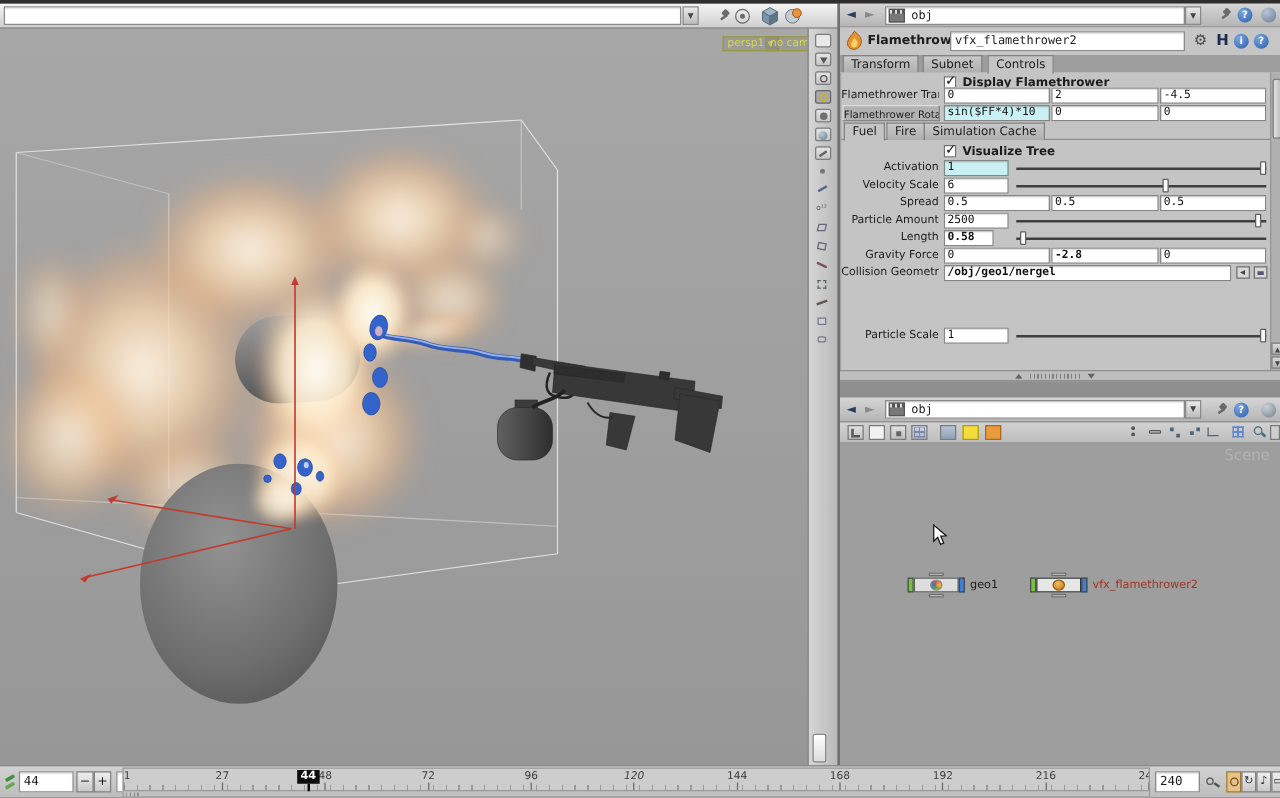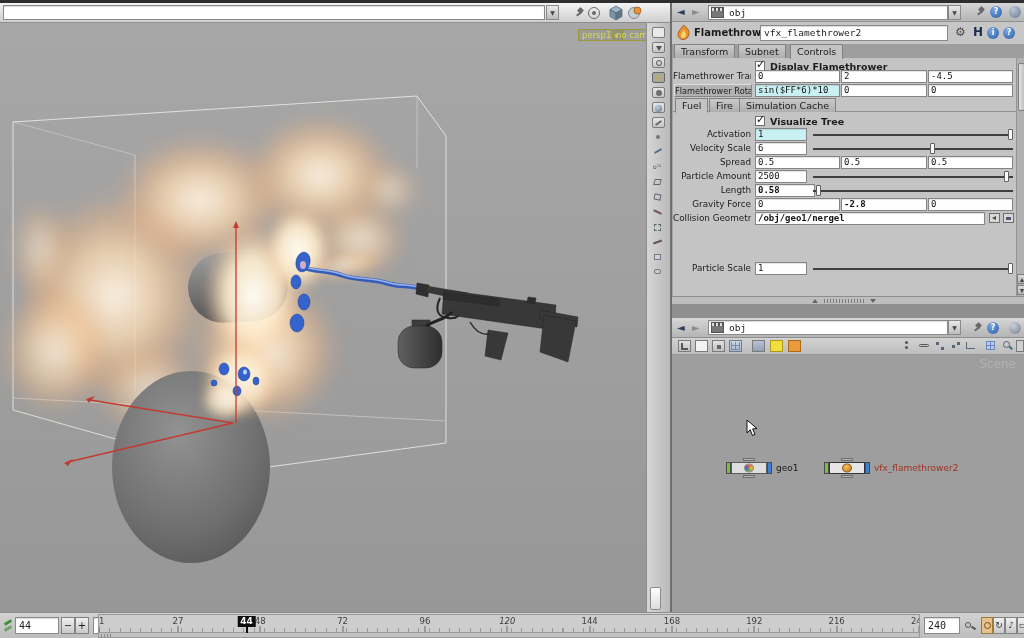--- a/index.html
+++ b/index.html
@@ -315,21 +315,21 @@
       <div class="plbl">Flamethrower Tran...</div>
       <div class="pf" style="left:82px;width:85px;">0</div>
       <div class="pf" style="left:168px;width:86px;">2</div>
       <div class="pf" style="left:255px;width:85px;">-4.5</div>
     </div>
 
     <div class="prow" style="top:26px;">
       <div class="abs" style="left:1px;top:0;width:78px;height:13px;background:#b2b2b2;border:1px solid;border-color:#dedede #868686 #868686 #dedede;">
         <div style="font-size:8.2px;text-align:right;padding:1px 1px 0 0;white-space:nowrap;overflow:hidden;">Flamethrower Rotate</div>
       </div>
-      <div class="pf cyan" style="left:82px;width:85px;">sin($FF*6)*10</div>
+      <div class="pf cyan" style="left:82px;width:85px;">sin($FF*4)*10</div>
       <div class="pf" style="left:168px;width:86px;">0</div>
       <div class="pf" style="left:255px;width:85px;">0</div>
     </div>
 
     <div class="abs" style="left:0;top:40px;width:343px;height:14px;border-bottom:1px solid #8e8e8e;">
       <div class="ptab active" style="left:2px;border-bottom:1px solid #c4c4c4;">Fuel</div>
       <div class="ptab" style="left:36px;text-align:right;">Fire</div>
       <div class="ptab" style="left:66px;">Simulation Cache</div>
     </div>
 
@@ -369,21 +369,21 @@
       <div class="plbl">Particle Amount</div>
       <div class="pf" style="left:82px;width:52px;">2500</div>
       <div class="sld" style="left:140px;width:200px;">
           <div class="strk"></div>
           <div class="shdl" style="left: 97%;"></div>
         </div>
     </div>
 
     <div class="prow" style="top:126px;">
       <div class="plbl">Length</div>
-      <div class="pf bold" style="left:82px;width:60px;">0.58</div>
+      <div class="pf bold" style="left:82px;width:40px;">0.58</div>
       <div class="sld" style="left:140px;width:200px;">
           <div class="strk"></div>
           <div class="shdl" style="left: 3%;"></div>
         </div>
     </div>
 
     <div class="prow" style="top:140px;">
       <div class="plbl">Gravity Force</div>
       <div class="pf" style="left:82px;width:85px;">0</div>
       <div class="pf bold" style="left:168px;width:86px;">-2.8</div>

